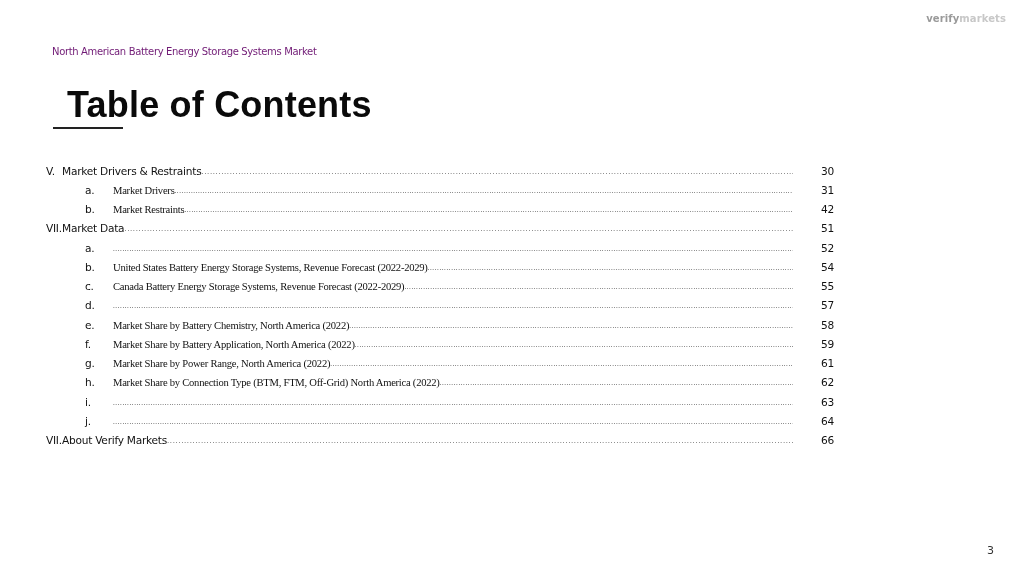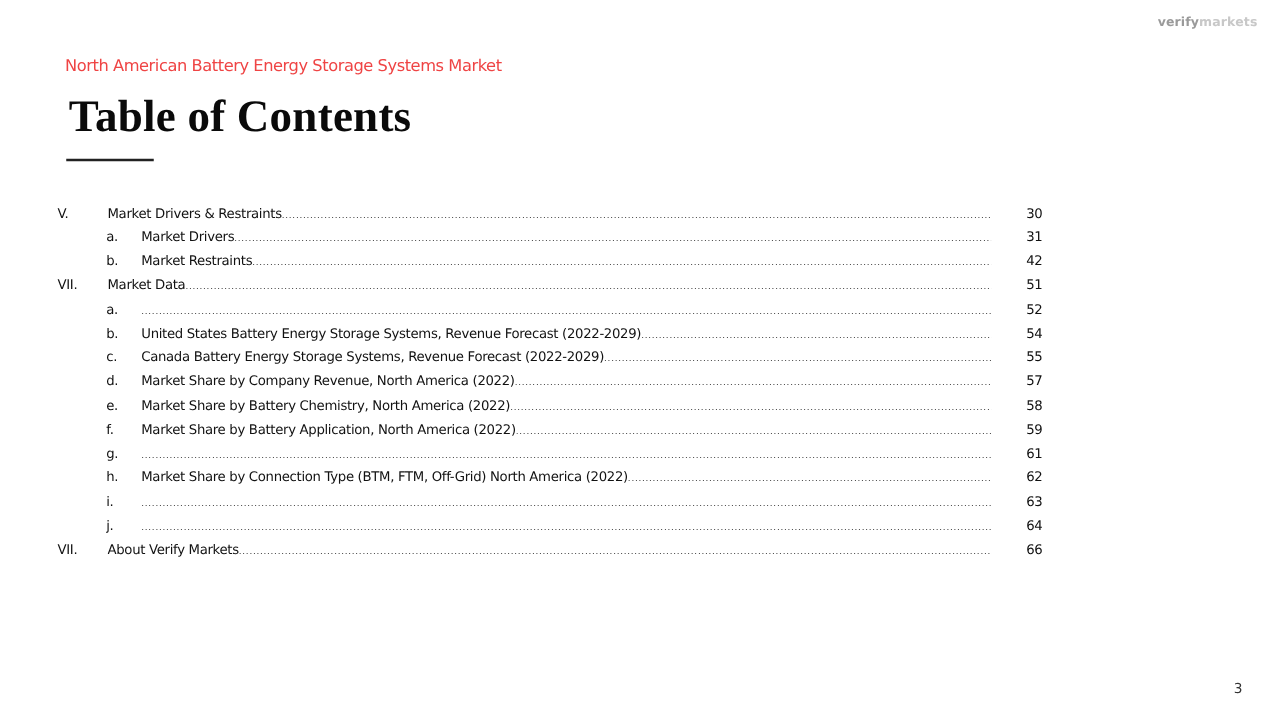--- a/index.html
+++ b/index.html
@@ -23,35 +23,35 @@
     font-weight: bold;
     font-size: 10px;
     letter-spacing: 0.1px;
   }
   .logo .verify { color: #9a9a9a; }
   .logo .markets { color: #c8c8c8; }
   .subtitle {
     position: absolute;
     left: 52px;
     top: 46px;
-    font-size: 13px;
-    color: #ef4444;
+    font-size: 10px;
+    color: #701a75;
     font-family: "DejaVu Sans", sans-serif;
     letter-spacing: -0.35px;
   }
   .title {
     position: absolute;
     left: 51px;
     top: 68px;
-    font-family: Liberation Serif, serif;
+    font-family: Liberation Sans, sans-serif;
     font-weight: bold;
     font-size: 36px;
     letter-spacing: 0.2px;
     color: #0a0a0a;
-    margin: 4px;
+    margin: 16px;
   }
   .title-rule {
     position: absolute;
     left: 53px;
     top: 127px;
     width: 70px;
     height: 2px;
     background: #222;
   }
   .toc {
@@ -98,23 +98,23 @@
     top: 1px;
   }
   .toc-page {
     position: absolute;
     top: 0;
     left: 810px;
     width: 20px;
     margin-left: 11px;
   }
   .level1 .toc-num { left: 46px; }
-  .level1 .toc-label-wrap { left: 86px; }
+  .level1 .toc-label-wrap { left: 62px; }
   .level2 .toc-num { left: 85px; }
-  .level2 .toc-label-wrap { left: 113px; }
+  .level2 .toc-label-wrap { left: 113px; font-family: Liberation Serif, serif; }
   .page-number {
     position: absolute;
     right: 30px;
     bottom: 17px;
     font-family: "DejaVu Sans", sans-serif;
     font-size: 11px;
     color: #333;
   }
 </style>
 </head>
@@ -180,21 +180,20 @@
       <span class="toc-num">c.</span>
       <span class="toc-label-wrap">
         <span class="toc-label">Canada Battery Energy Storage Systems, Revenue Forecast (2022-2029)</span>
         <span class="toc-dots">................................................................................................................................................................................................................................................................................................................................................................................................................</span>
       </span>
       <span class="toc-page">55</span>
     </div>
     <div class="toc-row level2" style="top: 134px;">
       <span class="toc-num">d.</span>
       <span class="toc-label-wrap">
-        <span class="toc-label">Market Share by Company Revenue, North America  (2022)</span>
         <span class="toc-dots">................................................................................................................................................................................................................................................................................................................................................................................................................</span>
       </span>
       <span class="toc-page">57</span>
     </div>
     <div class="toc-row level2" style="top: 154px;">
       <span class="toc-num">e.</span>
       <span class="toc-label-wrap">
         <span class="toc-label">Market Share by Battery Chemistry, North America  (2022)</span>
         <span class="toc-dots">................................................................................................................................................................................................................................................................................................................................................................................................................</span>
       </span>
@@ -204,20 +203,21 @@
       <span class="toc-num">f.</span>
       <span class="toc-label-wrap">
         <span class="toc-label">Market Share by Battery Application, North America  (2022)</span>
         <span class="toc-dots">................................................................................................................................................................................................................................................................................................................................................................................................................</span>
       </span>
       <span class="toc-page">59</span>
     </div>
     <div class="toc-row level2" style="top: 192px;">
       <span class="toc-num">g.</span>
       <span class="toc-label-wrap">
+        <span class="toc-label">Market Share by Power Range, North America  (2022)</span>
         <span class="toc-dots">................................................................................................................................................................................................................................................................................................................................................................................................................</span>
       </span>
       <span class="toc-page">61</span>
     </div>
     <div class="toc-row level2" style="top: 211px;">
       <span class="toc-num">h.</span>
       <span class="toc-label-wrap">
         <span class="toc-label">Market Share by Connection Type (BTM, FTM, Off-Grid) North America  (2022)</span>
         <span class="toc-dots">................................................................................................................................................................................................................................................................................................................................................................................................................</span>
       </span>

